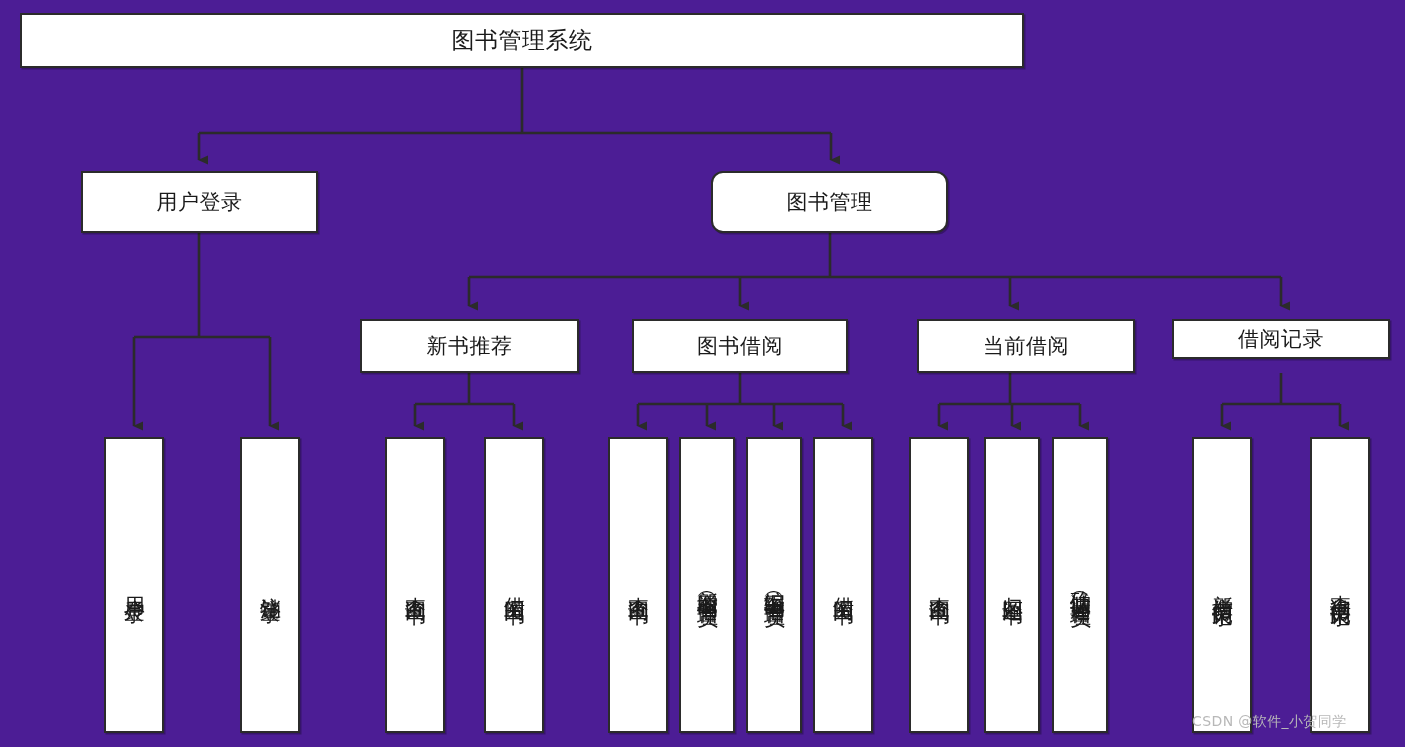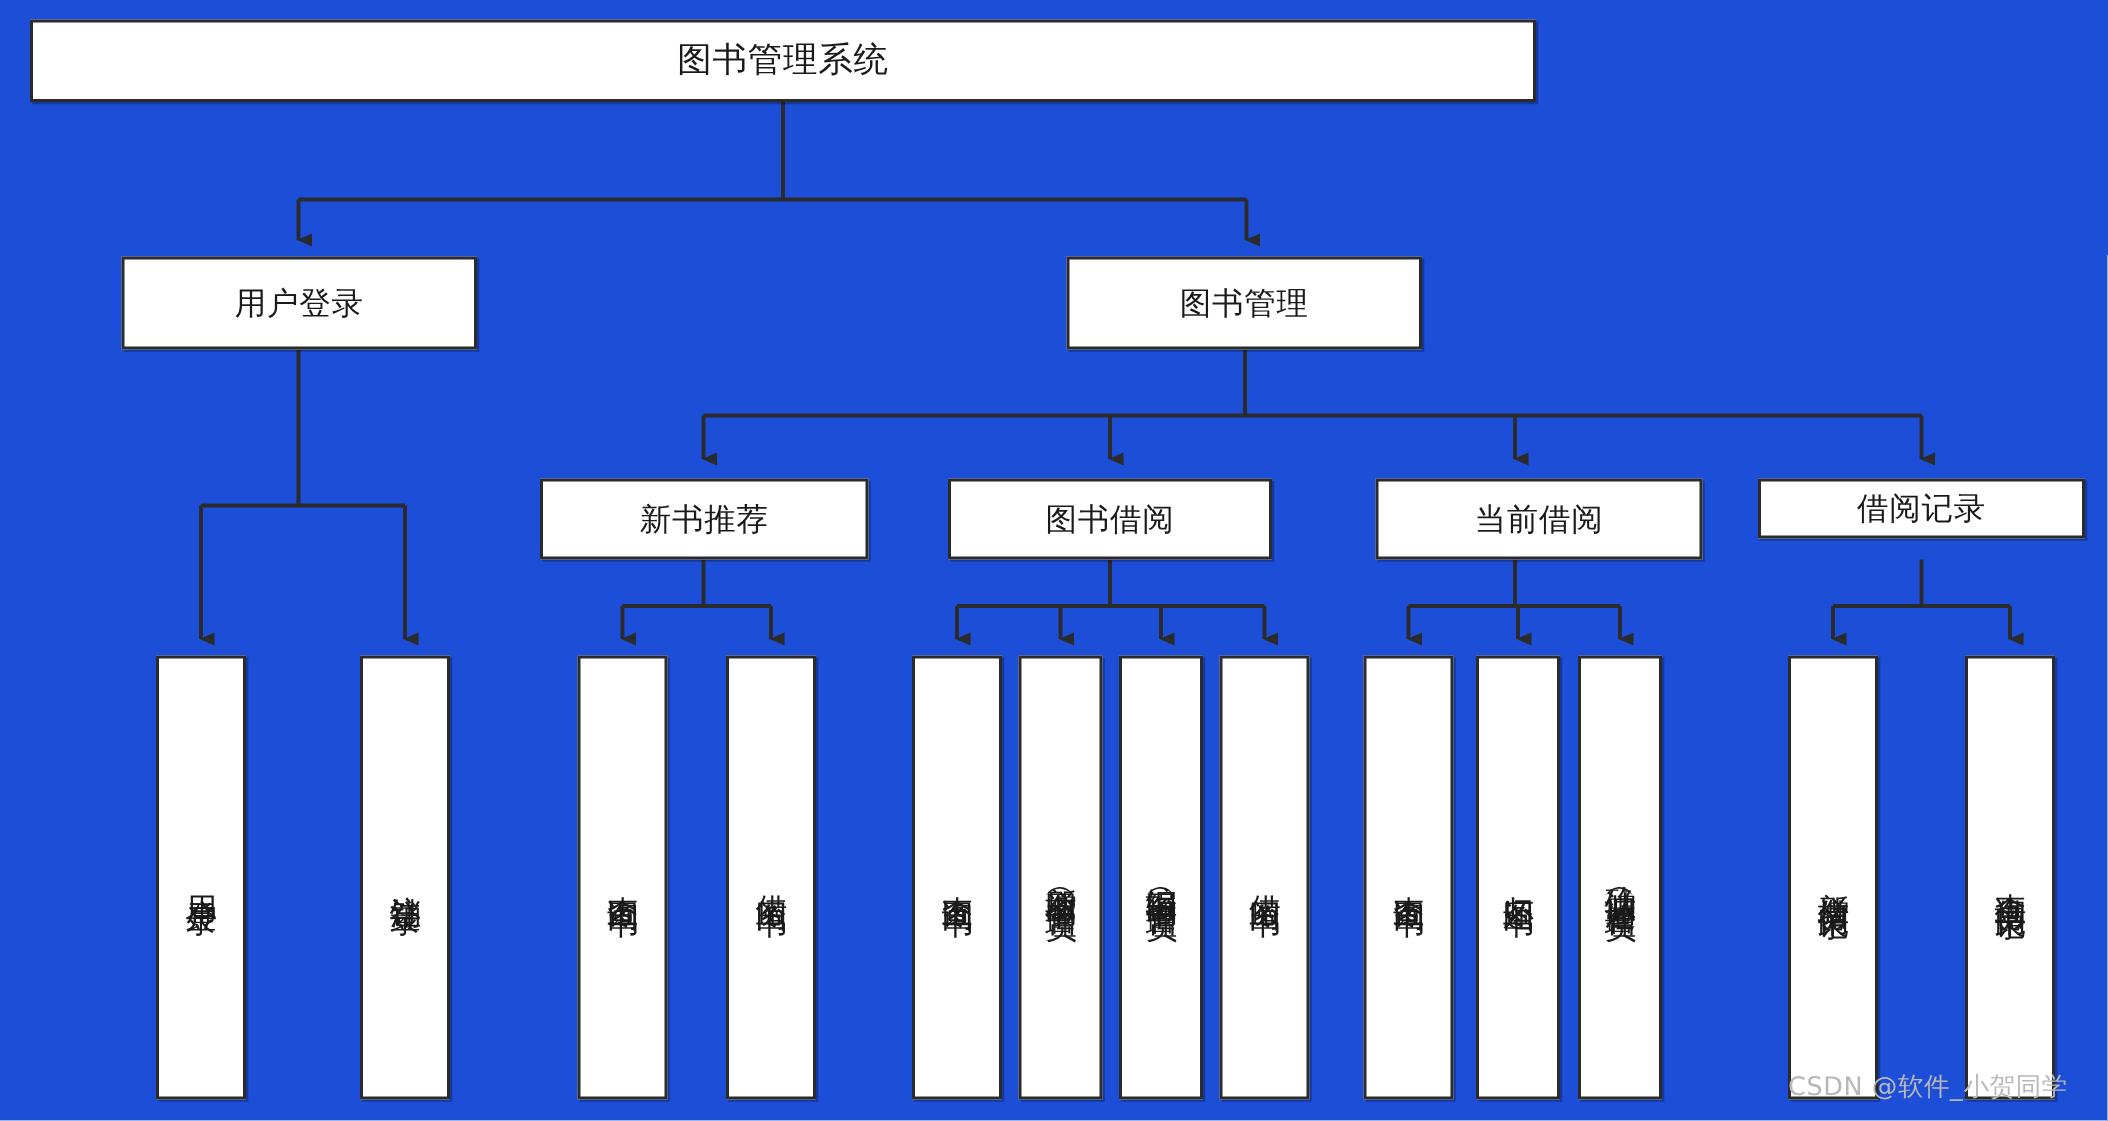--- a/index.html
+++ b/index.html
@@ -4,21 +4,21 @@
 <style>
   html, body {
     margin: 0;
     padding: 0;
     background: #ffffff;
   }
   #canvas {
     position: relative;
     width: 1405px;
     height: 747px;
-    background: #1d4ed8;
+    background: #4c1d95;
     font-family: "DejaVu Sans", "Liberation Sans", sans-serif;
     overflow: hidden;
   }
   svg.wires {
     position: absolute;
     left: 0;
     top: 0;
     width: 1405px;
     height: 747px;
     pointer-events: none;
@@ -47,21 +47,21 @@
     letter-spacing: 2.5px;
     font-size: 21px;
     white-space: nowrap;
     max-height: 100%;
   }
   .node.root .label { font-size: 23px; }
   .watermark {
     position: absolute;
     left: 1192px;
     top: 713px;
-    font-size: 17px;
+    font-size: 14px;
     color: #b8b8b8;
     letter-spacing: 0.4px;
     white-space: nowrap;
     font-family: "DejaVu Sans", "Liberation Sans", sans-serif;
   }
 </style>
 </head>
 <body>
 
 <div id="canvas">
@@ -116,21 +116,21 @@
     </g>
   </svg>
 
   <div class="node root" style="left:20px; top:13px; width:1004px; height:55px;">
     <span class="label">图书管理系统</span>
   </div>
 
   <div class="node" style="left:81px; top:171px; width:237px; height:62px;">
     <span class="label">用户登录</span>
   </div>
-  <div class="node" style="left:711px; top:171px; width:237px; height:62px;">
+  <div class="node" style="left:711px; top:171px; width:237px; height:62px;border-radius:12px;">
     <span class="label">图书管理</span>
   </div>
 
   <div class="node" style="left:632px; top:319px; width:216px; height:54px;">
     <span class="label">图书借阅</span>
   </div>
   <div class="node" style="left:360px; top:319px; width:219px; height:54px;">
     <span class="label">新书推荐</span>
   </div>
   <div class="node" style="left:901px; top:319px; width:218px; height:54px;margin-left:16px;">

